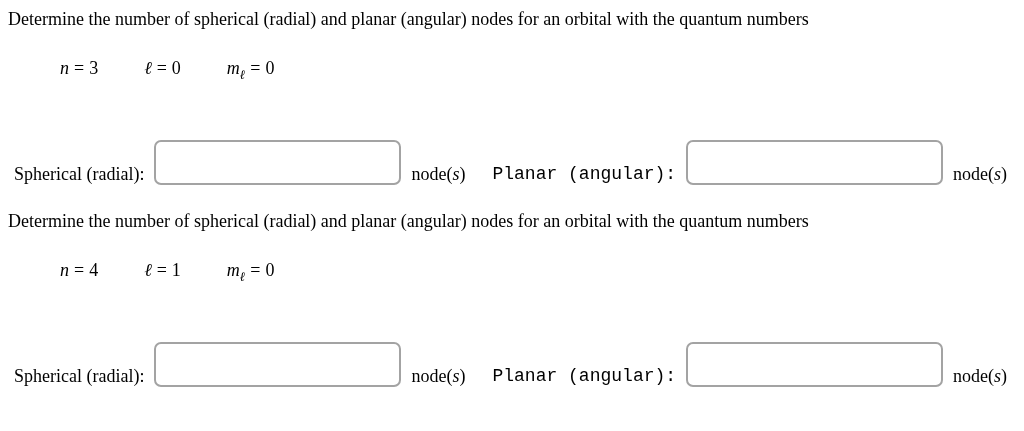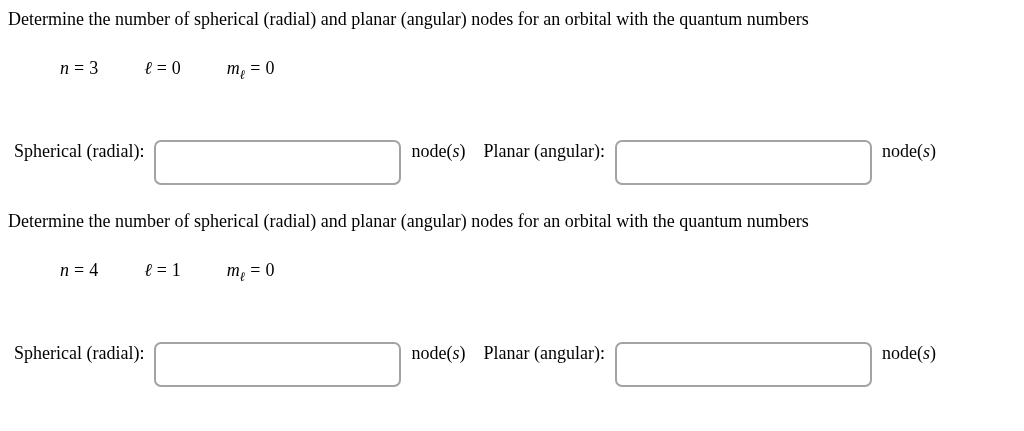--- a/index.html
+++ b/index.html
@@ -30,39 +30,39 @@
   .q-item { white-space: nowrap; }
   .q-item i { font-style: italic; }
   .q-item sub {
     font-size: 13px;
     line-height: 0;
     font-style: italic;
   }
   .q-eq { margin: 0 5px; }
   .answer-row {
     display: flex;
-    align-items: flex-start;
+    align-items: flex-end;
     margin-top: 61px;
     padding-left: 14px;
     white-space: nowrap;
   }
   .answer-input {
     height: 45px;
     border: 2px solid #a3a3a3;
     border-radius: 7px;
     background: #ffffff;
     margin: 0 10px;
     font-family: "Liberation Serif", "DejaVu Serif", serif;
     font-size: 18px;
     padding: 0 8px;
     outline: none;
   }
   .answer-input.spherical { width: 247px; }
   .answer-input.planar { width: 257px; }
-  .planar-label { margin-left: 18px; }
+  .planar-label { margin-left: 27px; font-family: Liberation Mono, monospace; }
   .unit i { font-style: italic; }
 </style>
 </head>
 <body>
 
 <div>
 
   <div class="question-block">
     <div class="prompt first">Determine the number of spherical (radial) and planar (angular) nodes for an orbital with the quantum numbers</div>
 

